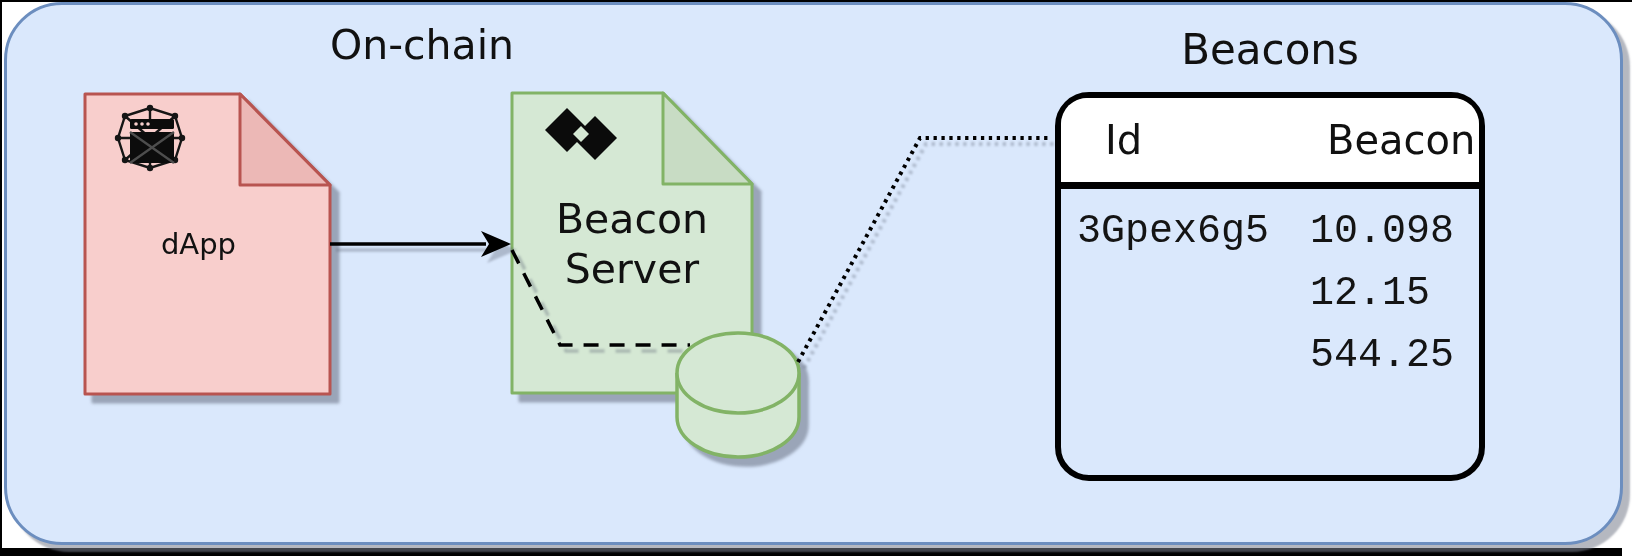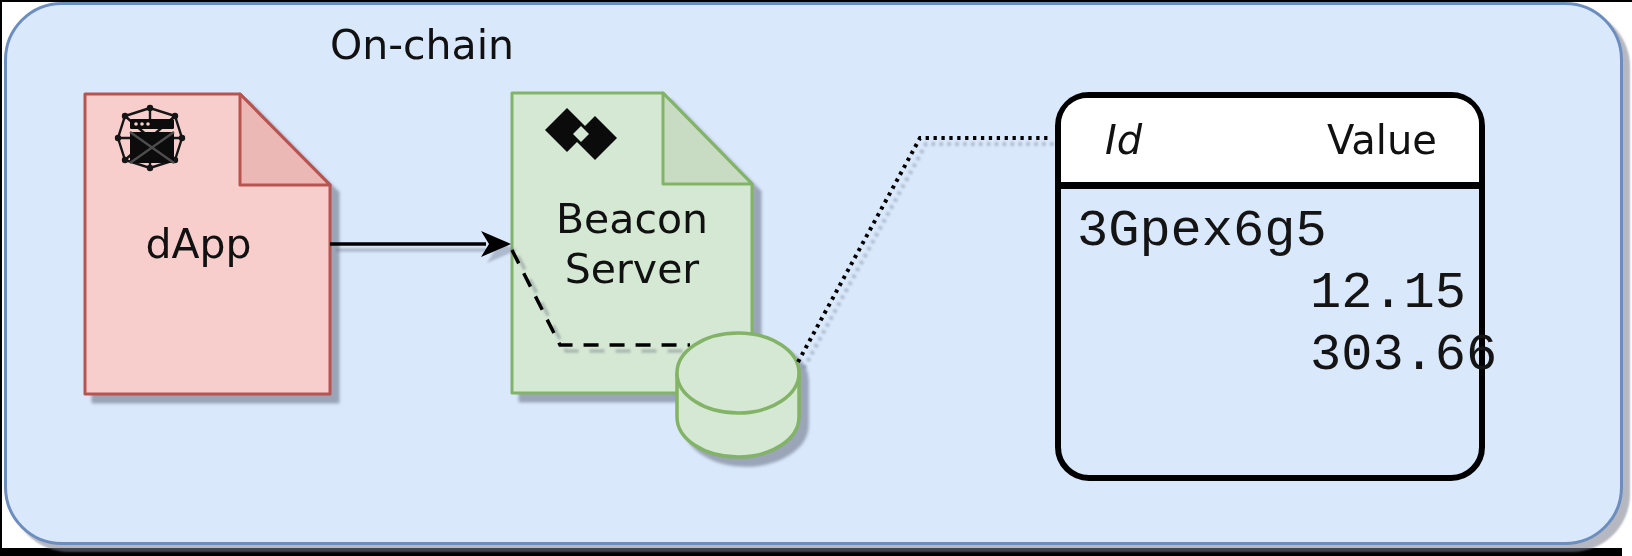--- a/index.html
+++ b/index.html
@@ -12,39 +12,39 @@
   .frame-left{left:0;top:0;width:2px;height:556px;background:#000;}
   .frame-bottom{left:0;top:548px;width:1622px;height:8px;background:#000;}
 
   
   .onchain{left:4px;top:2px;width:1613px;height:537px;background:#dae8fc;
            border:3px solid #6c8ebf;border-radius:58px;
            box-shadow:7px 7px 2px rgba(120,125,140,0.55);}
 
   .label{color:#111;text-align:center;}
   .onchain-label{left:242px;top:22px;width:360px;font-size:41px;line-height:46px;}
-  .dapp-label{left:85px;top:221px;width:227px;font-size:41px;line-height:46px;}
+  .dapp-label{left:85px;top:221px;width:227px;font-size:29px;line-height:46px;}
   .server-label{left:512px;top:194px;width:240px;font-size:41px;line-height:50px;}
   .beacons-title{left:1055px;top:26px;width:430px;font-size:42px;line-height:48px;}
 
   svg.layer{left:0;top:0;}
   .sh{filter:drop-shadow(8px 8px 1.5px rgba(90,98,115,0.5));}
   .conn-sh{filter:drop-shadow(6px 6px 1px rgba(90,98,115,0.35));}
 
   
   .beacons-table{left:1055px;top:92px;width:418px;height:377px;
                  border:6px solid #000;border-radius:34px;}
   .thead{position:relative;height:84px;background:#fff;border-bottom:7px solid #000;
          border-radius:26px 26px 0 0;}
   .th{position:absolute;top:0;line-height:84px;font-size:40px;color:#111;}
-  .th-id{left:44px;font-style:italic;}
+  .th-id{left:44px;}
   .th-val{left:266px;}
   .tbody{position:relative;padding-top:12px;}
   .trow{position:relative;height:62px;}
-  .td{position:absolute;top:0;line-height:62px;font-size:52px;color:#141414;
+  .td{position:absolute;top:0;line-height:62px;font-size:40px;color:#141414;
       font-family:"Liberation Mono",monospace;white-space:pre;}
   .td-id{left:16px;}
   .td-val{left:249px;}
 </style>
 </head>
 <body>
 
 <div class="stage">
 
   <div class="abs frame-top"></div>
@@ -106,34 +106,36 @@
       <path d="M 677 373 L 677 417 A 61 40 0 0 0 799 417 L 799 373" fill="#d5e8d4" stroke="#82b366" stroke-width="3.5"></path>
       <ellipse cx="738" cy="373" rx="61" ry="40" fill="#d5e8d4" stroke="#82b366" stroke-width="3.5"></ellipse>
     </g>
 
     <path class="conn-sh" d="M 798 362 L 920 138 L 1052 138" fill="none" stroke="#000" stroke-width="4" stroke-dasharray="3.3 4.6"></path>
   </svg>
 
   <div class="abs label dapp-label">dApp</div>
   <div class="abs label server-label">Beacon Server</div>
 
+  <div class="abs label beacons-title">Beacons</div>
 
   <div class="abs beacons-table">
     <div class="thead">
       <span class="th th-id">Id</span>
-      <span class="th th-val">Value</span>
+      <span class="th th-val">Beacon</span>
     </div>
     <div class="tbody">
       <div class="trow">
         <span class="td td-id">3Gpex6g5</span>
+        <span class="td td-val">10.098</span>
       </div>
       <div class="trow">
         <span class="td td-val">12.15</span>
       </div>
       <div class="trow">
-        <span class="td td-val">303.66</span>
+        <span class="td td-val">544.25</span>
       </div>
       <div class="trow">
       </div>
     </div>
   </div>
 
 </div>
 
 </body></html>

